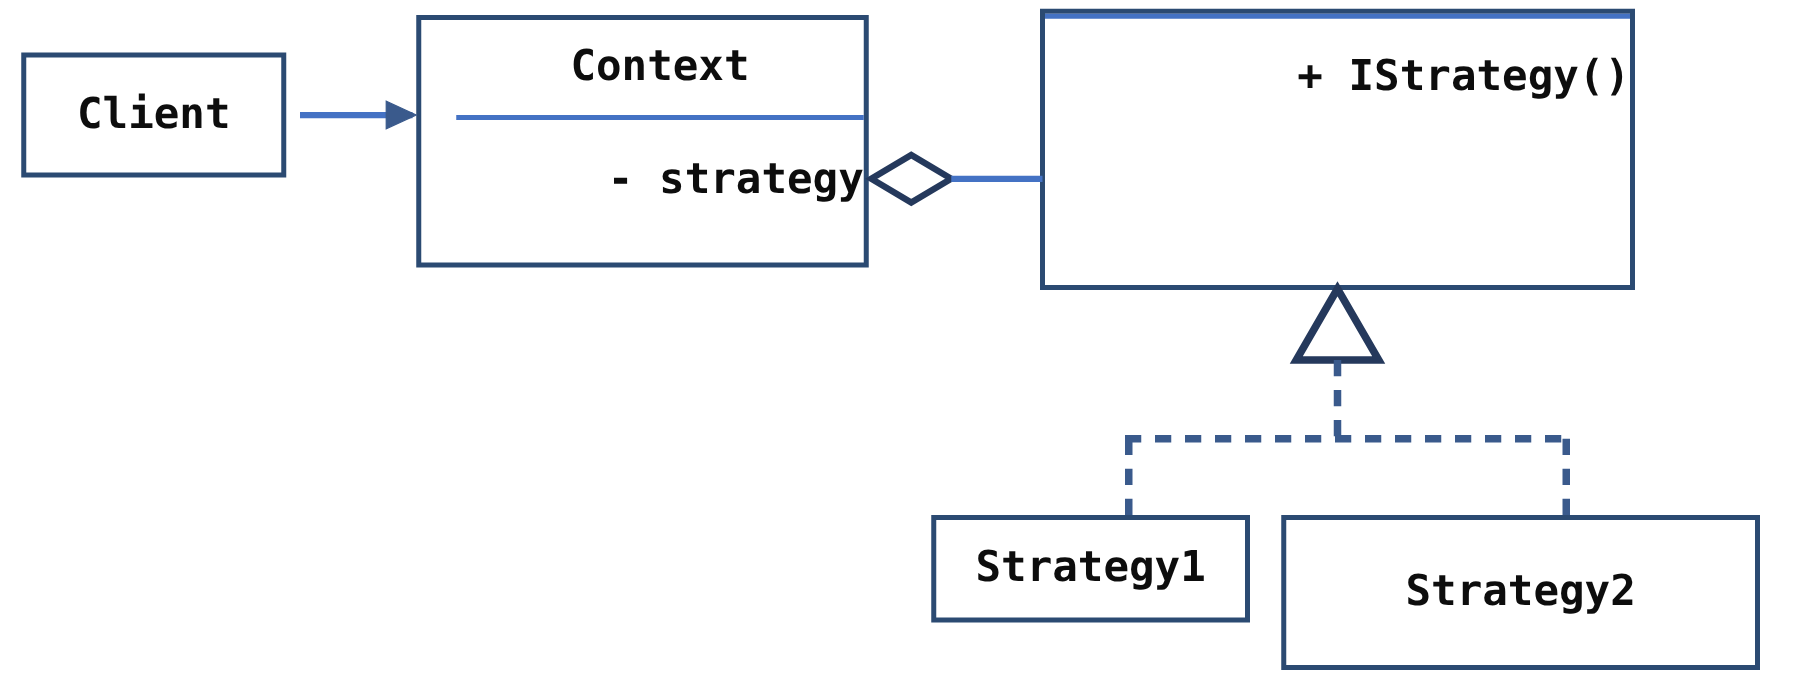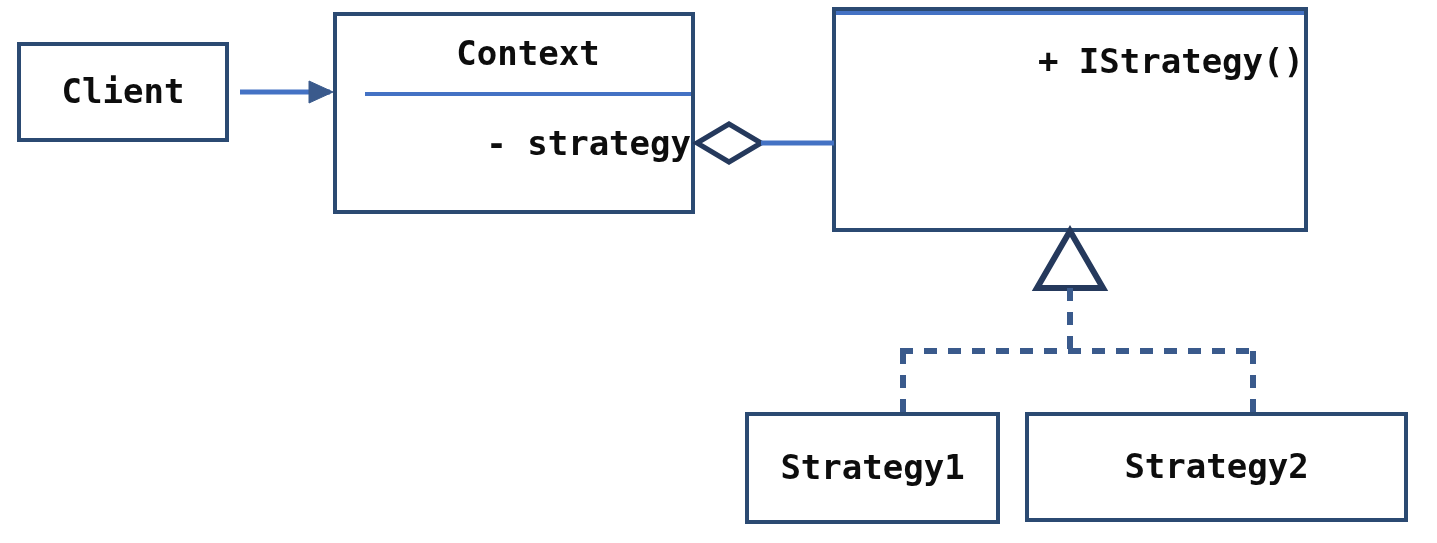--- a/index.html
+++ b/index.html
@@ -100,27 +100,27 @@
       <span class="member">- strategy</span>
     </div>
   </div>
 
   <div class="uml-box" style="left:832px; top:7px; width:476px; height:225px;">
     <div class="compartment left divider-top" style="flex:1 1 auto; align-items:flex-start; padding-top:26px;">
       <span class="member">+ IStrategy()</span>
     </div>
   </div>
 
-  <div class="uml-box" style="left:745px; top:412px; width:255px; height:112px;">
+  <div class="uml-box" style="left:745px; top:412px; width:255px; height:86px;">
     <div class="compartment center" style="flex:1 1 auto;">
       <span class="cls-name">Strategy1</span>
     </div>
   </div>
 
-  <div class="uml-box" style="left:1025px; top:412px; width:383px; height:110px;">
+  <div class="uml-box" style="left:1025px; top:412px; width:383px; height:124px;">
     <div class="compartment center" style="flex:1 1 auto;">
       <span class="cls-name">Strategy2</span>
     </div>
   </div>
 
   <svg class="overlay" viewBox="0 0 1437 543" xmlns="http://www.w3.org/2000/svg">
 
     <g>
       <line x1="240" y1="92" x2="330" y2="92" stroke="#4472c4" stroke-width="5"></line>
       <polygon points="333,92 309,81 309,103" fill="#3a5a8c" stroke="#3a5a8c" stroke-width="1"></polygon>

